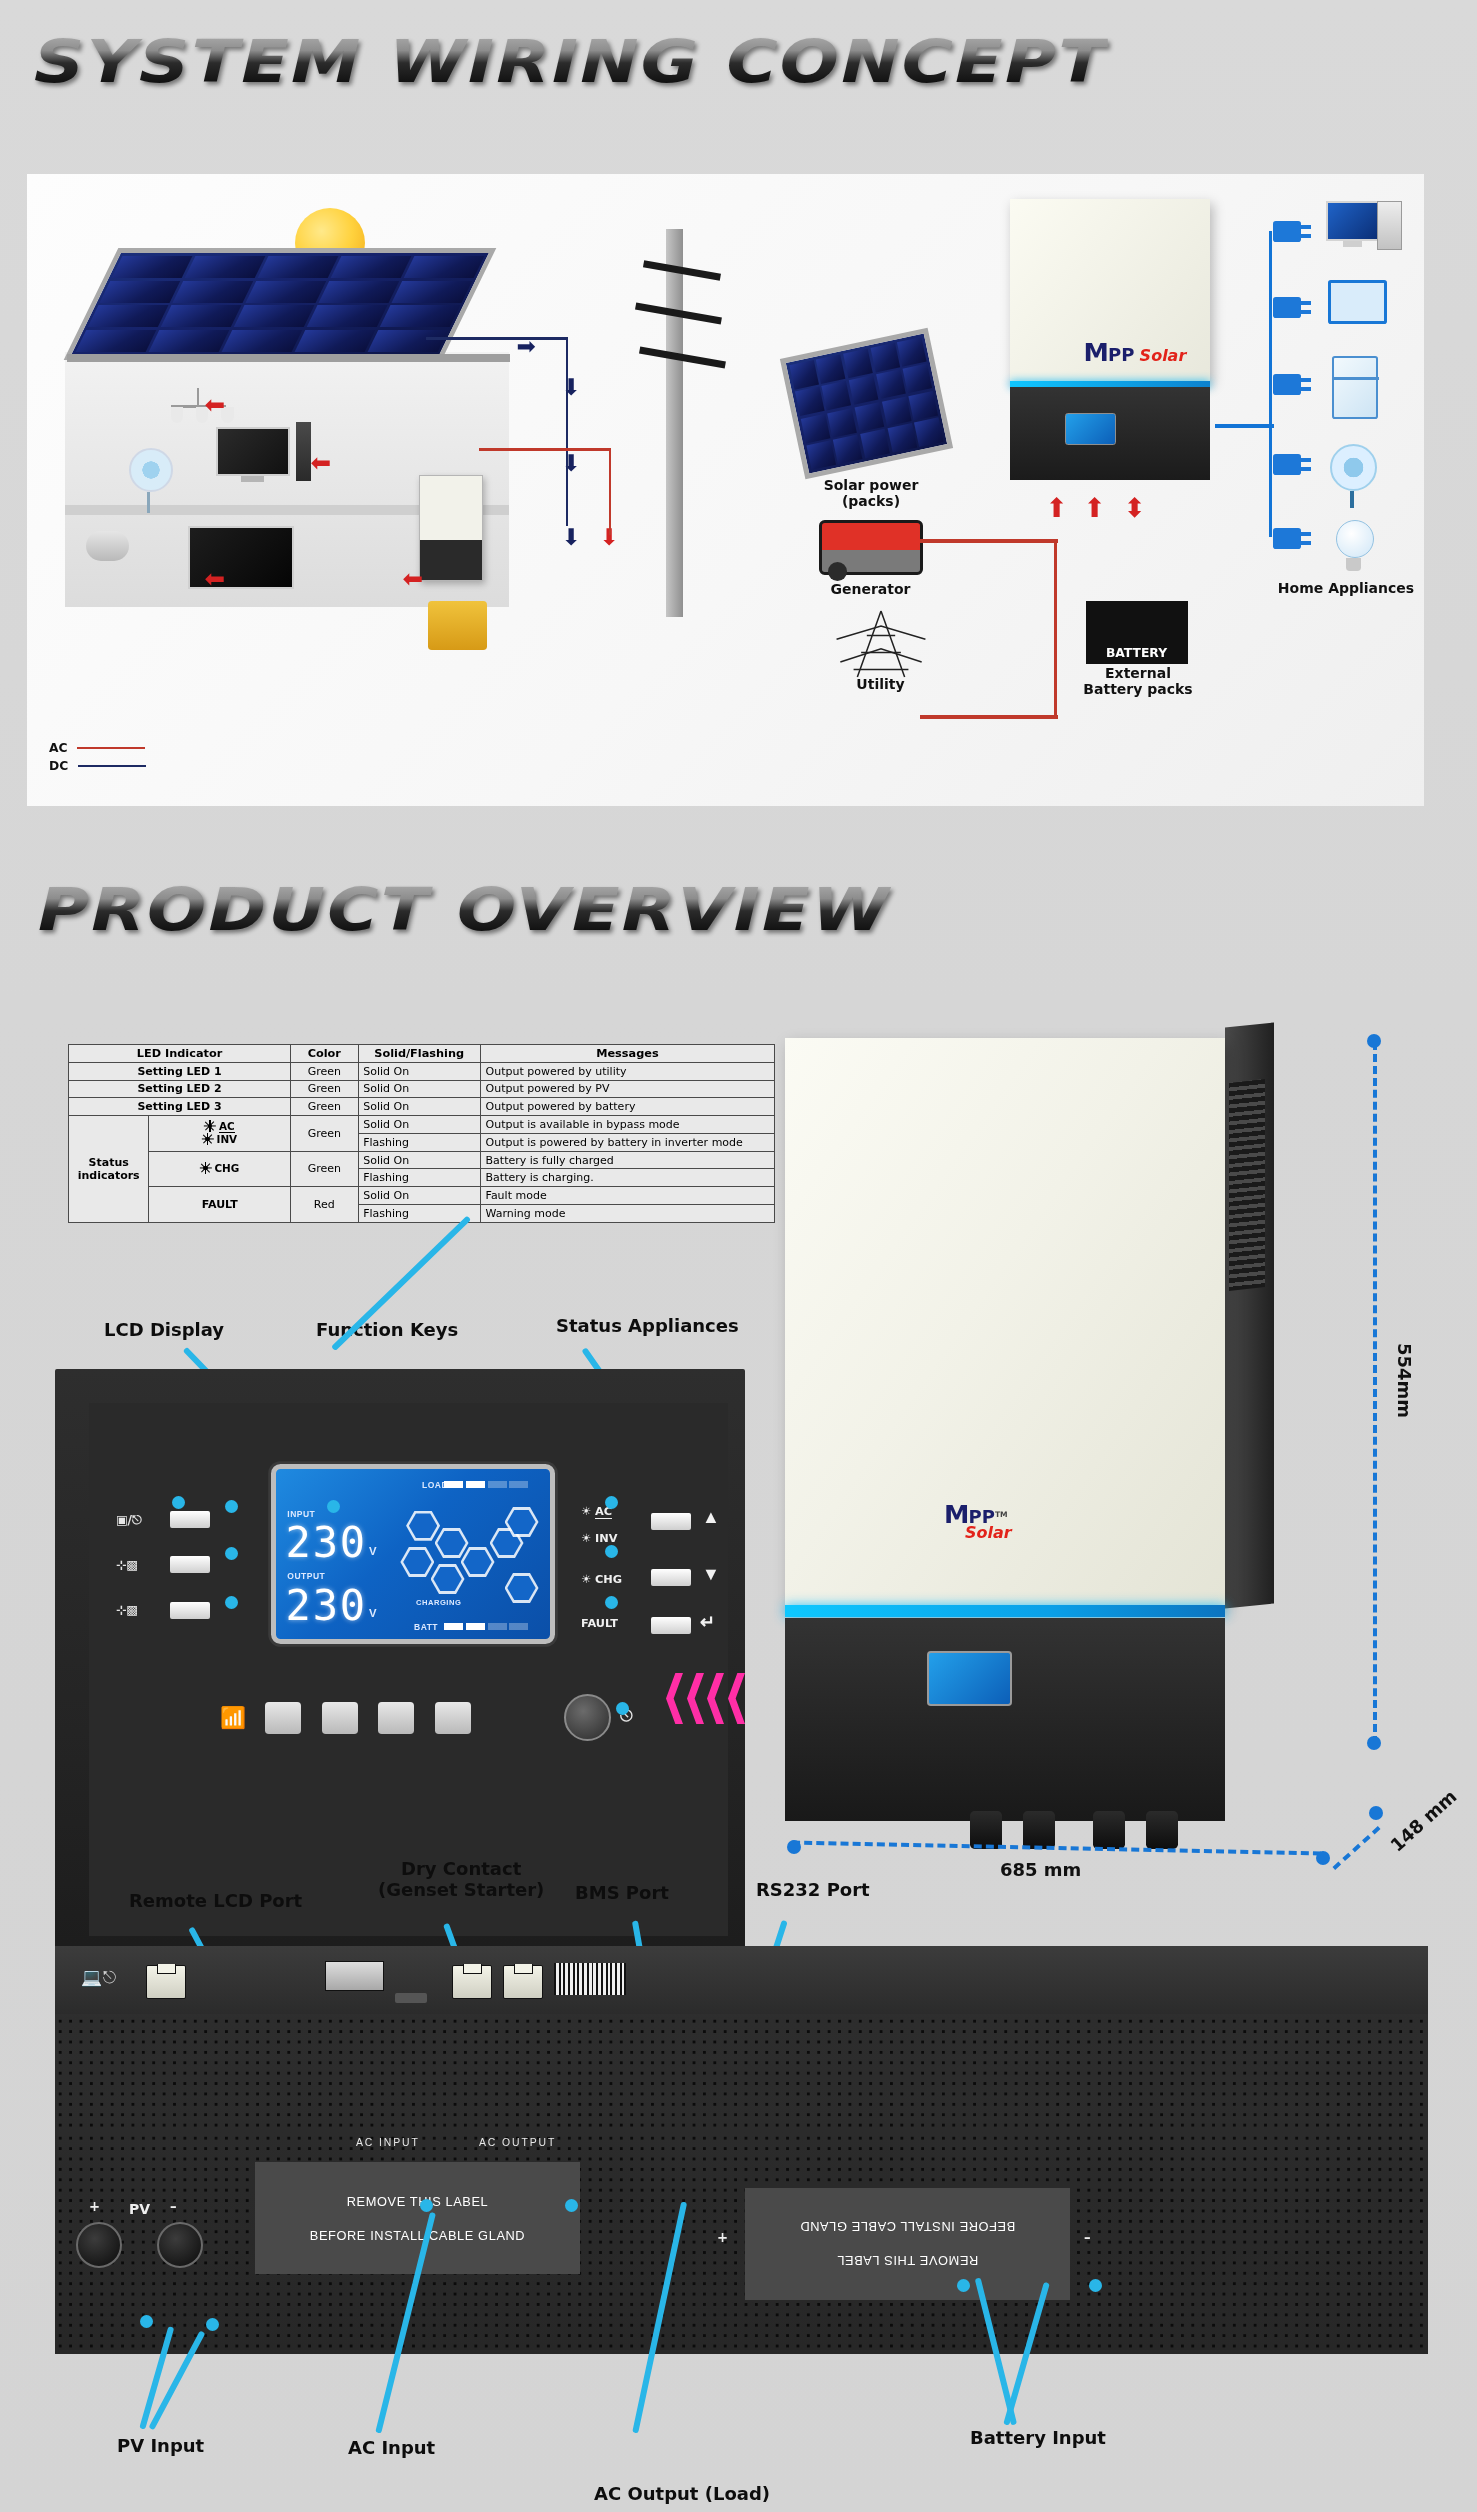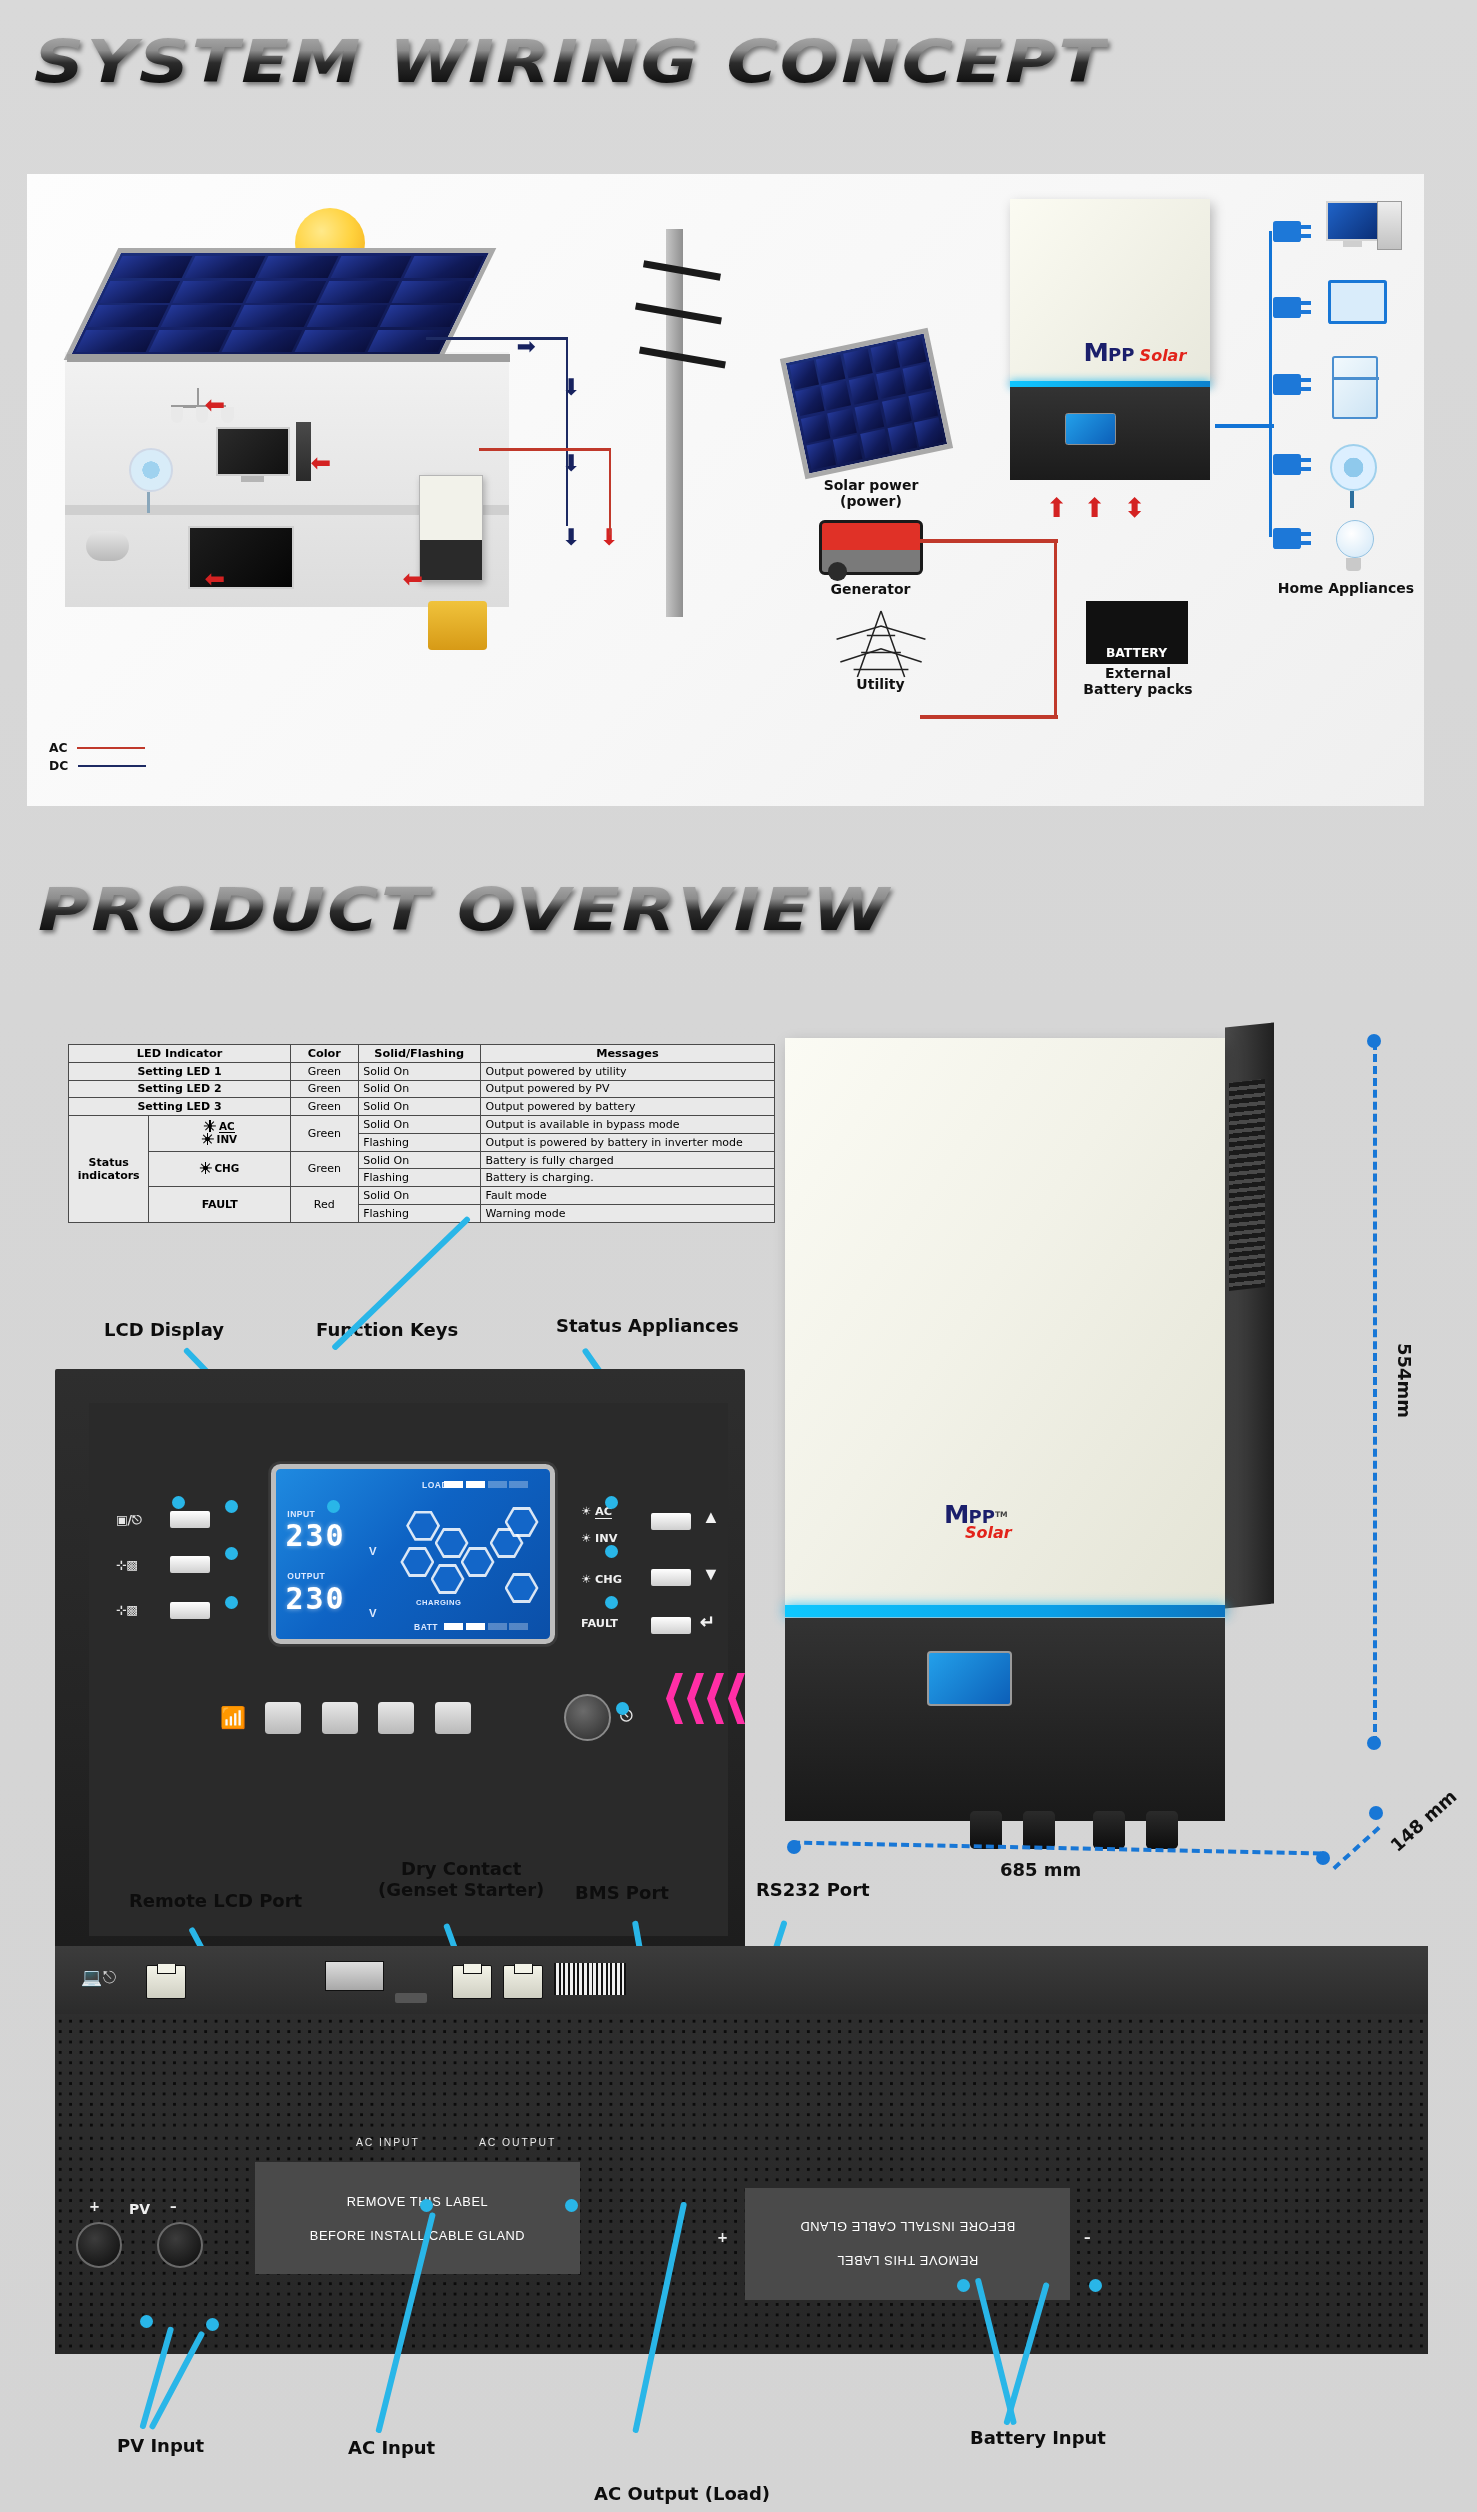--- a/index.html
+++ b/index.html
@@ -97,22 +97,22 @@
   .leader{position:absolute;background:#29b6e8;transform-origin:0 50%;height:5.7px;border-radius:2.8px;}
   .dot{position:absolute;width:13.2px;height:13.2px;border-radius:50%;background:#29b6e8;}
 
   
   .ctrlpanel{position:absolute;left:55px;top:1369px;width:690px;height:605px;
     background:linear-gradient(180deg,#2e2e2e,#242424 60%,#1c1c1c);border-radius:1.9px;}
   .ctrl-inner{position:absolute;left:34px;top:34px;right:17px;bottom:38px;background:#2a2a2a;}
   .lcd{position:absolute;left:216px;top:95px;width:284px;height:180px;border-radius:9.5px;
     background:linear-gradient(135deg,#1f8ae0 0%,#0e63c4 45%,#0b4fa8 100%);
     border:5.7px solid #bdbdbd;box-sizing:border-box;box-shadow:0 0 0 2.8px #3a3a3a;}
-  .lcd .big{position:absolute;font-family:"DejaVu Sans Mono",monospace;font-weight:bold;color:#fff;
-    font-size:30px;letter-spacing:1.9px;text-shadow:0 0 5.7px rgba(255,255,255,.55);}
+  .lcd .big{position:absolute;font-family:"DejaVu Sans Mono",monospace;font-weight:normal;color:#fff;
+    font-size:42px;letter-spacing:1.9px;text-shadow:0 0 5.7px rgba(255,255,255,.55);}
   .lcd .tiny{position:absolute;font-size:8.5px;font-weight:bold;color:#dce9ff;letter-spacing:0.5px;}
   .hexcluster{position:absolute;right:9.5px;top:36px;width:142px;height:113px;}
   .hex{position:absolute;width:34px;height:30px;background:rgba(255,255,255,.85);
     clip-path:polygon(25% 0,75% 0,100% 50%,75% 100%,25% 100%,0 50%);}
   .hex em{position:absolute;inset:2.8px;background:#1366c8;clip-path:polygon(25% 0,75% 0,100% 50%,75% 100%,25% 100%,0 50%);}
   .gauge{position:absolute;height:6.6px;display:flex;gap:2.8px;}
   .gauge u{display:block;width:19px;height:6.6px;background:#fff;text-decoration:none;}
   .gauge u.off{background:rgba(255,255,255,.30);}
   .keybtn{position:absolute;width:40px;height:17px;background:linear-gradient(180deg,#fff,#cfcfcf);border-radius:1.9px;}
   .keyglyph{position:absolute;color:#e6e6e6;font-size:12.3px;font-weight:bold;font-family:"DejaVu Sans",sans-serif;}
@@ -293,21 +293,21 @@
           <i></i>
           <i></i>
           <i></i>
           <i></i>
           <i></i>
           <i></i>
       </div>
     </div>
     <div class="dg-label" style="left:764px;top:304px;width:161px;">
       <span>Solar power</span><br>
-      <span>(power)</span>
+      <span>(packs)</span>
     </div>
 
     <div class="appl" style="left:792px;top:346px;">
       <div style="width:98px;height:49px;background:linear-gradient(180deg,#e03127 0 56%,#7a7a7a 56% 100%);
                   border:3.8px solid #1a1a1a;border-radius:5.7px;"></div>
       <div style="position:absolute;left:9.5px;top:42px;width:19px;height:19px;border-radius:50%;background:#2b2b2b;"></div>
     </div>
     <div class="dg-label" style="left:792px;top:408px;width:104px;">Generator</div>
 
     <div class="appl" style="left:802px;top:433px;">

